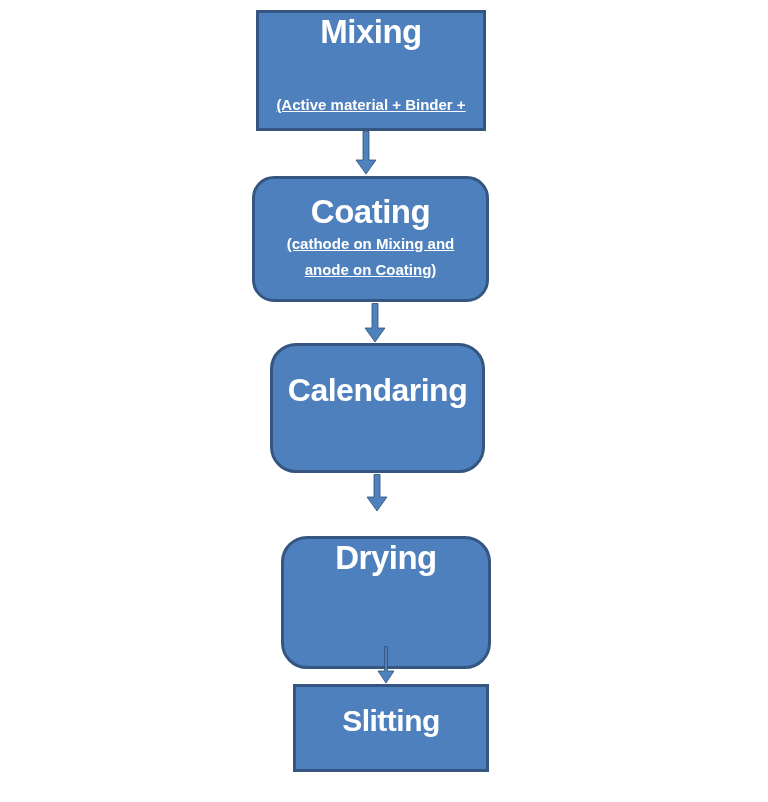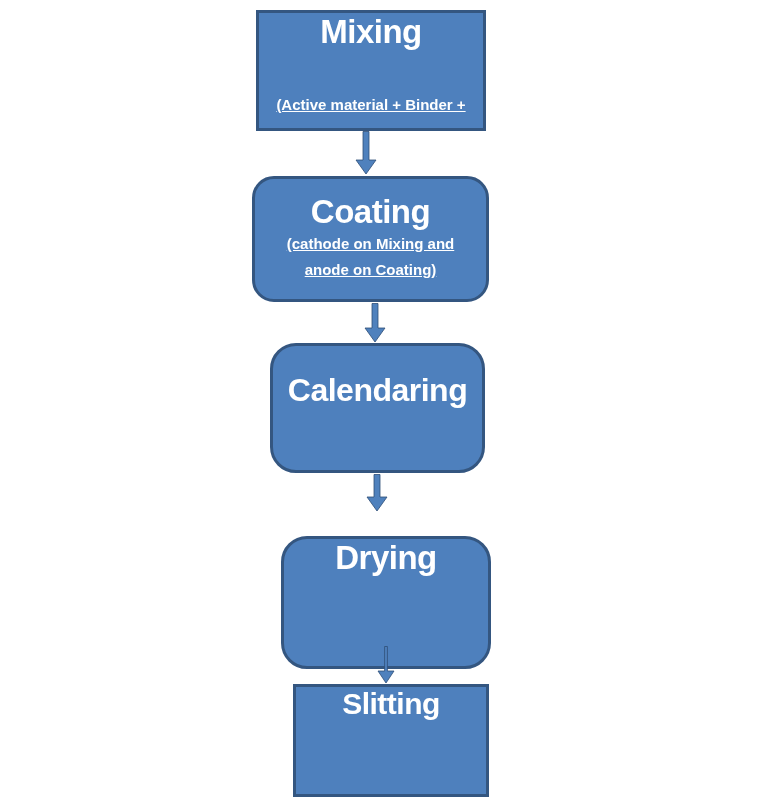--- a/index.html
+++ b/index.html
@@ -69,23 +69,23 @@
     left:281px;top:512px;width:210px;height:133px;
     border-radius:26px;
     justify-content:flex-start;
     padding-bottom:13px;
     margin-top:24px;
   }
   .node--drying .node-title{font-size:33px;}
 
   
   .node--slitting{
-    left:293px;top:684px;width:196px;height:113px;
+    left:293px;top:684px;width:196px;height:88px;
     border-radius:0;
-    justify-content:flex-start;
+    justify-content:center;
     padding-bottom:14px;
   }
   .node--slitting .node-title{font-size:30px;}
 
   .arrow{position:absolute;display:block;}
   .arrow polygon{fill:var(--arrow-fill);stroke:var(--arrow-stroke);stroke-width:0.8;}
   .arrow-1{left:354px;top:131px;width:24px;height:44px;}
   .arrow-2{left:363px;top:303px;width:24px;height:40px;}
   .arrow-3{left:365px;top:474px;width:24px;height:38px;}
   .arrow-4{left:376px;top:646px;width:20px;height:38px;}

